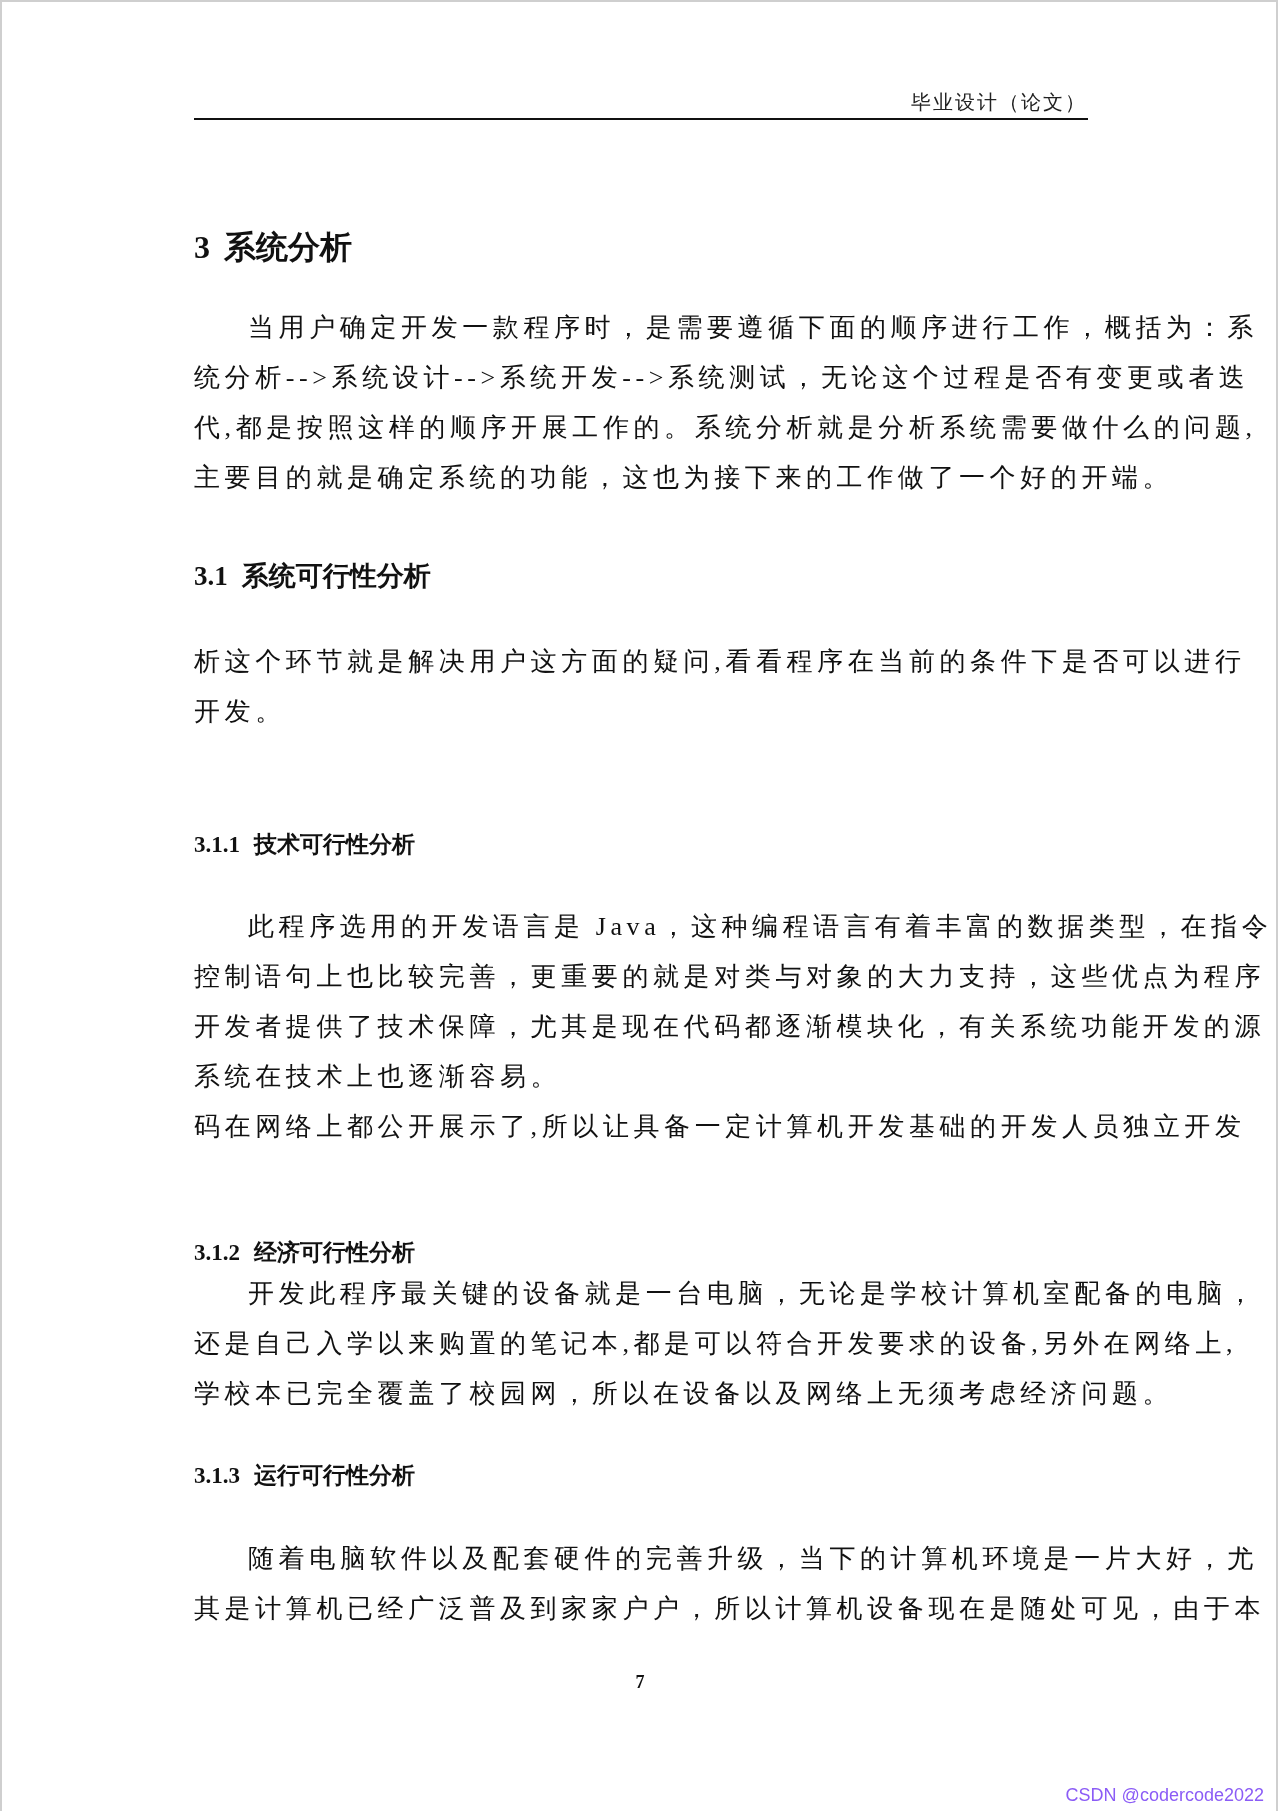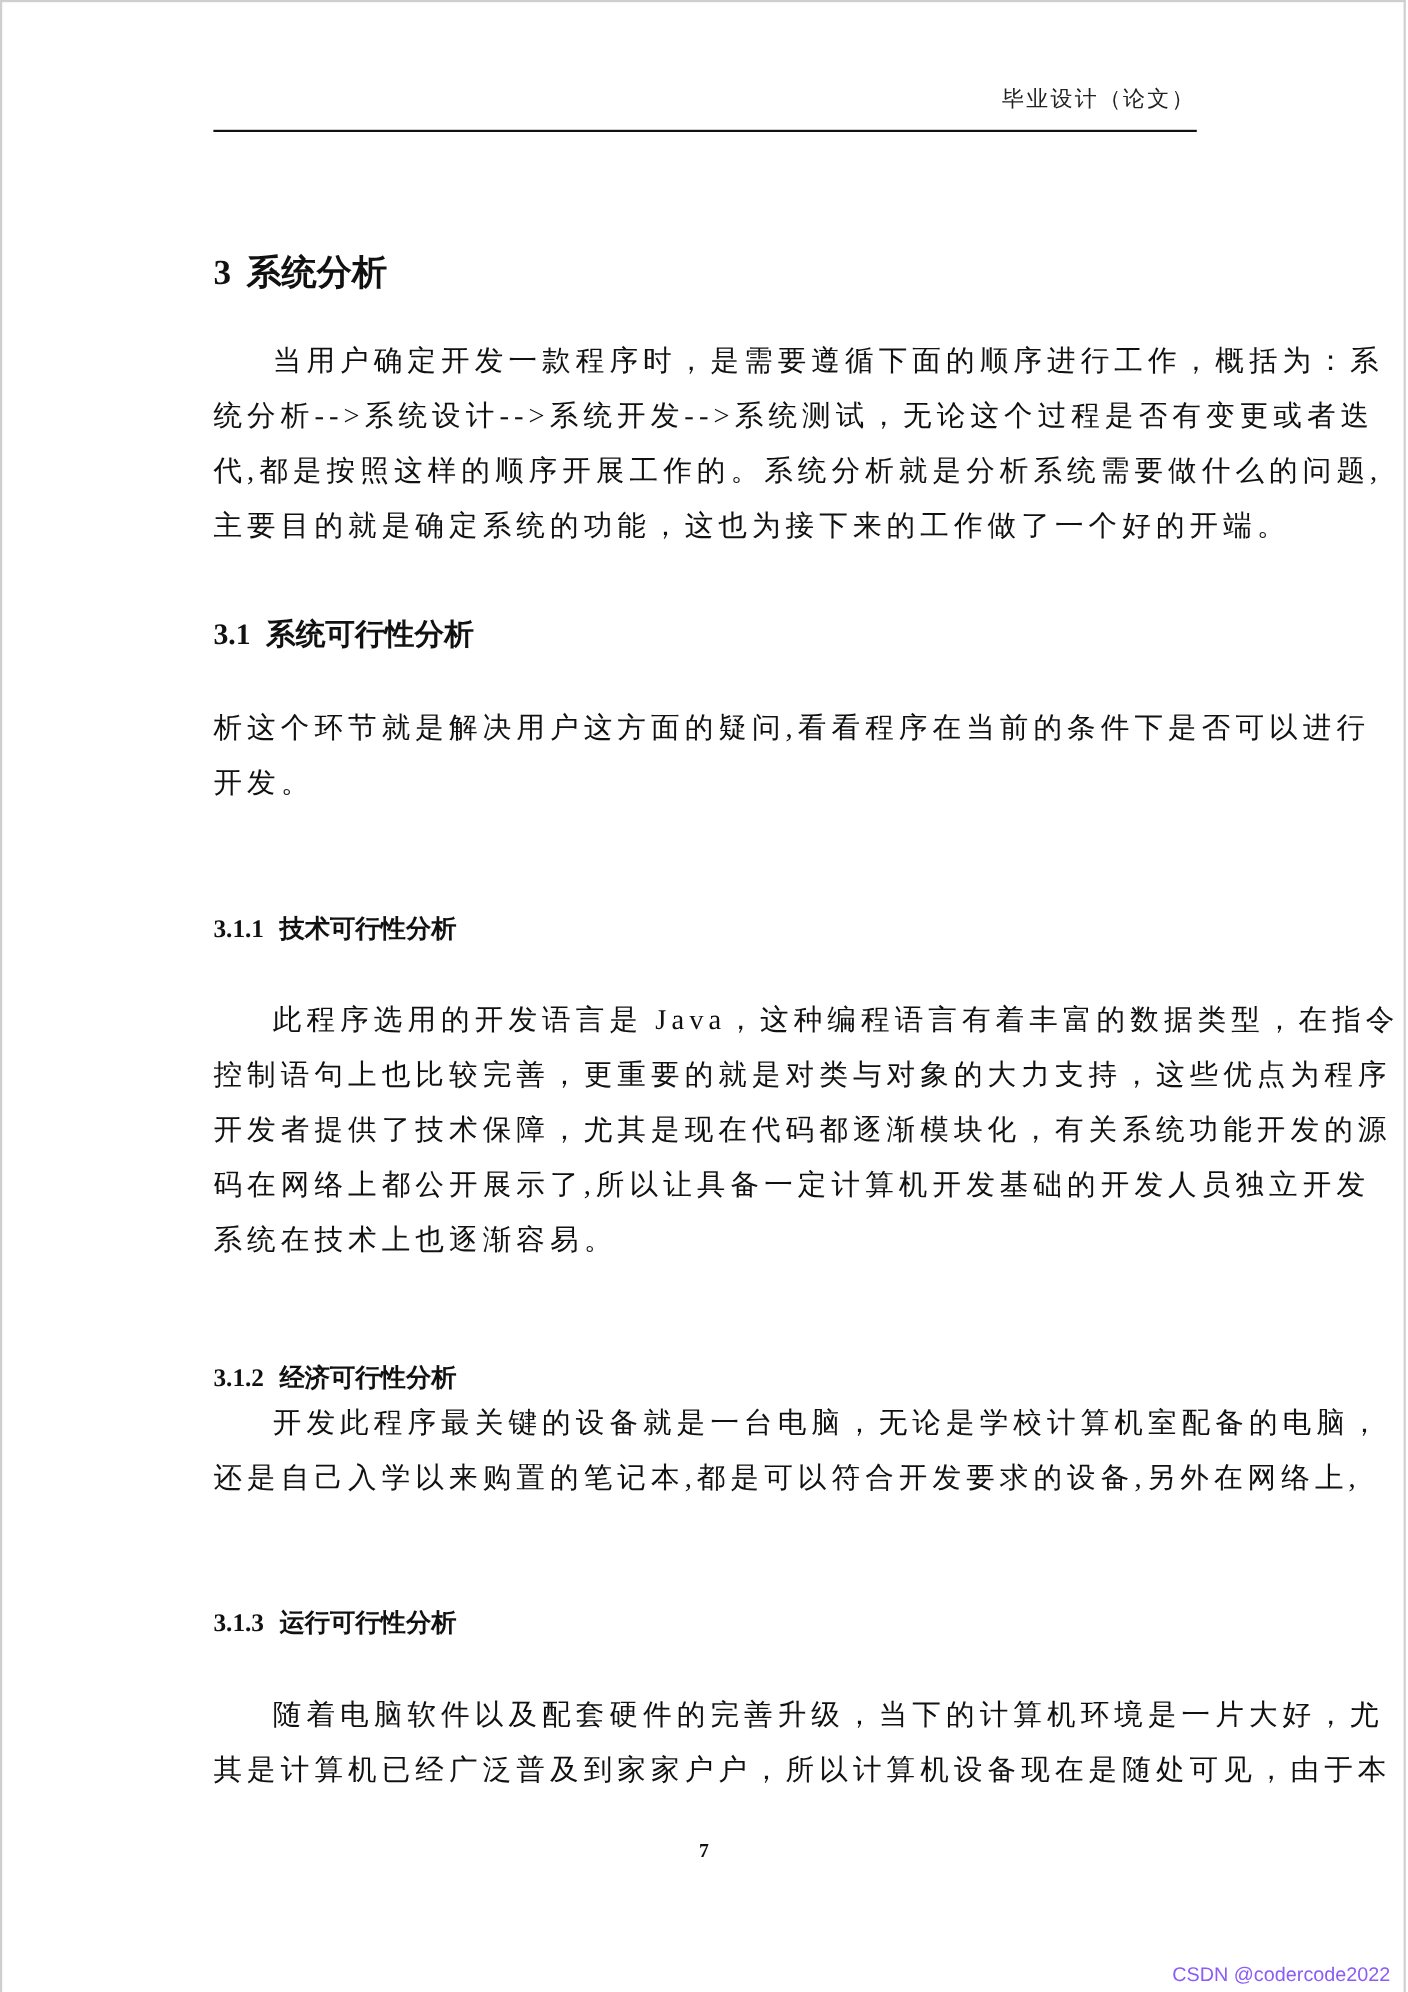--- a/index.html
+++ b/index.html
@@ -8,21 +8,21 @@
       background: #ffffff;
       font-family: "Liberation Serif", "DejaVu Serif", serif;
       color: #111111;
     }
     .page-frame {
       position: absolute; left: 0; top: 0; width: 1278px; height: 1811px;
       border-left: 2px solid #cfcfcf; border-top: 2px solid #cfcfcf; border-right: 2px solid #cfcfcf;
       box-sizing: border-box;
     }
     .header-text {
-      position: absolute; right: 193px; top: 76px;
+      position: absolute; right: 193px; top: 88px;
       font-size: 20px; line-height: 28px; letter-spacing: 2px; color: #222;
     }
     .header-rule {
       position: absolute; left: 194px; top: 118px; width: 894px; height: 0;
       border-top: 2px solid #111;
     }
     .h1 {
       position: absolute; left: 194px; top: 227px;
       font-size: 32px; line-height: 40px; font-weight: bold; white-space: nowrap; text-align: center;
     }
@@ -83,31 +83,32 @@
 </div>
 
 <div class="h3" style="top:830px;">
   <span class="num">3.1.1</span><span>技术可行性分析</span>
 </div>
 
 <div class="para" style="top:902px;">
   <span class="line first">此程序选用的开发语言是 Java，这种编程语言有着丰富的数据类型，在指令</span>
   <span class="line">控制语句上也比较完善，更重要的就是对类与对象的大力支持，这些优点为程序</span>
   <span class="line">开发者提供了技术保障，尤其是现在代码都逐渐模块化，有关系统功能开发的源</span>
+  <span class="line last">系统在技术上也逐渐容易。</span>
   <span class="line">码在网络上都公开展示了,所以让具备一定计算机开发基础的开发人员独立开发</span>
-  <span class="line last">系统在技术上也逐渐容易。</span>
 </div>
 
 <div class="h3" style="top:1198px;margin-top:40px;">
   <span class="num">3.1.2</span><span>经济可行性分析</span>
 </div>
 
 <div class="para" style="top:1269px;">
   <span class="line first">开发此程序最关键的设备就是一台电脑，无论是学校计算机室配备的电脑，</span>
   <span class="line">还是自己入学以来购置的笔记本,都是可以符合开发要求的设备,另外在网络上,</span>
+  <span class="line last">学校本已完全覆盖了校园网，所以在设备以及网络上无须考虑经济问题。</span>
 </div>
 
 <div class="h3" style="top:1461px;">
   <span class="num">3.1.3</span><span>运行可行性分析</span>
 </div>
 
 <div class="para" style="top:1534px;">
   <span class="line first">随着电脑软件以及配套硬件的完善升级，当下的计算机环境是一片大好，尤</span>
   <span class="line">其是计算机已经广泛普及到家家户户，所以计算机设备现在是随处可见，由于本</span>
 </div>

